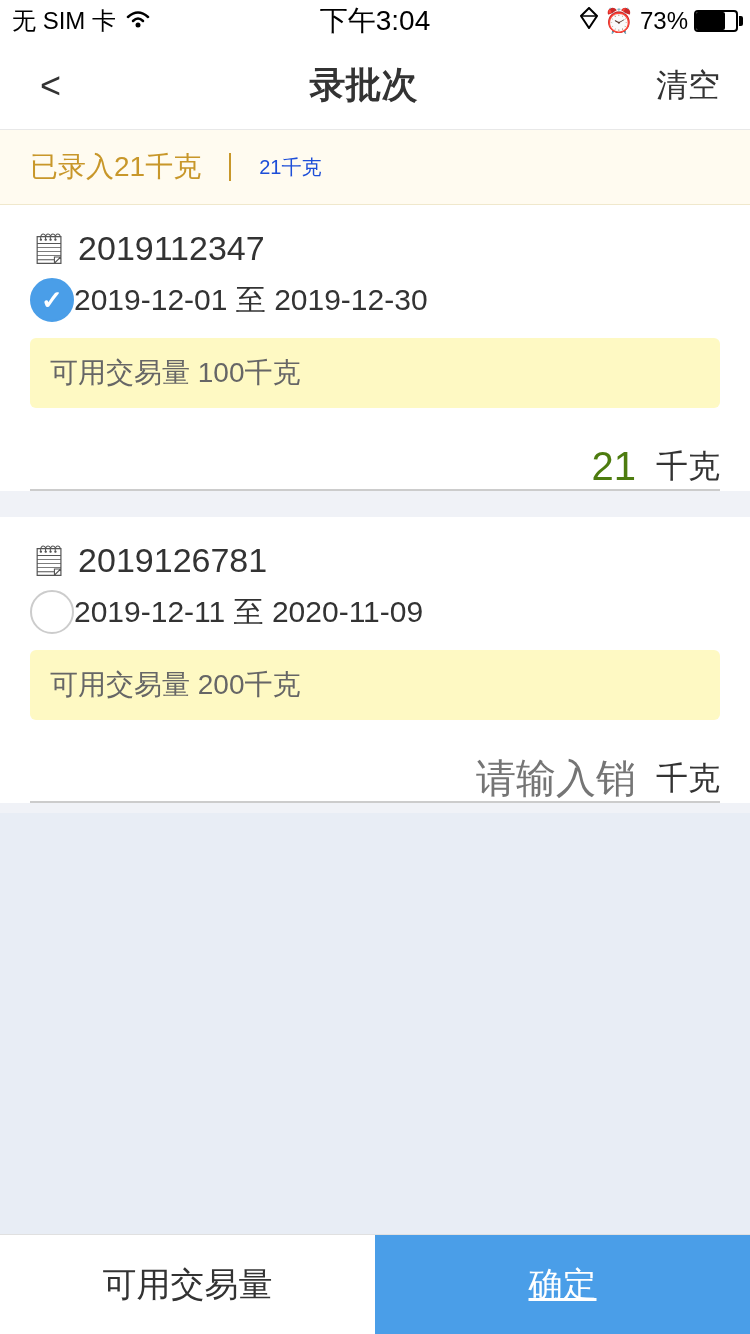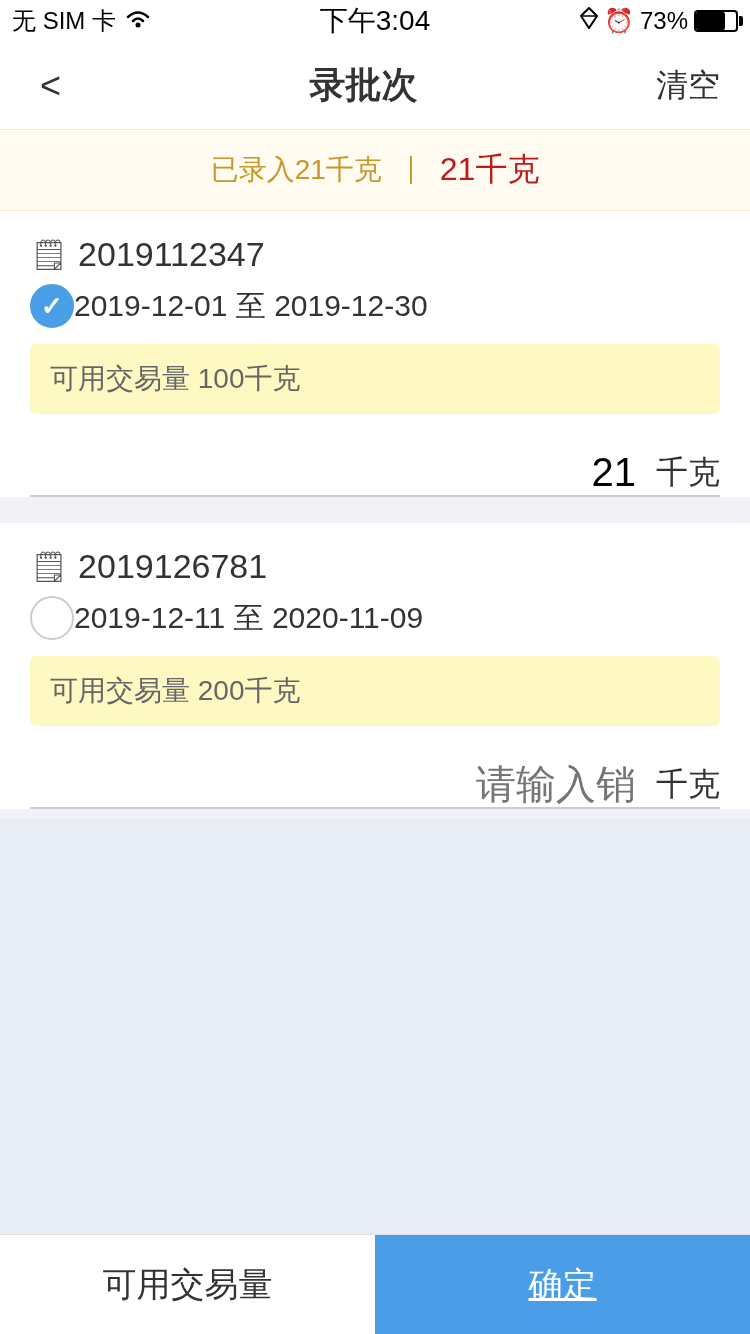--- a/index.html
+++ b/index.html
@@ -98,34 +98,33 @@
     }
 
     
     .info-banner {
       background: #fffbf0;
       padding: 18px 30px;
       display: flex;
       align-items: center;
       gap: 28px;
       border-bottom: 1px solid #f0e8cc;
-      justify-content: center;
     }
     .info-recorded {
       font-size: 28px;
       color: #c8972a;
     }
     .info-divider {
       width: 2px;
       height: 28px;
       background: #c8972a;
     }
     .info-amount {
-      font-size: 32px;
-      color: #b91c1c;
+      font-size: 20px;
+      color: #1d4ed8;
     }
 
     
     .batch-card {
       background: #fff;
       margin-bottom: 0;
     }
     .batch-item {
       background: #fff;
       padding: 24px 30px 0 30px;
@@ -189,21 +188,21 @@
     .quantity-row {
       display: flex;
       align-items: center;
       justify-content: flex-end;
       padding: 16px 30px 0 30px;
       background: #fff;
       gap: 20px;
     }
     .quantity-input {
       font-size: 40px;
-      color: #000000;
+      color: #4d7c0f;
       font-weight: 400;
       border: none;
       outline: none;
       text-align: right;
       width: 160px;
       background: transparent;
     }
     .quantity-unit {
       font-size: 32px;
       color: #333;

